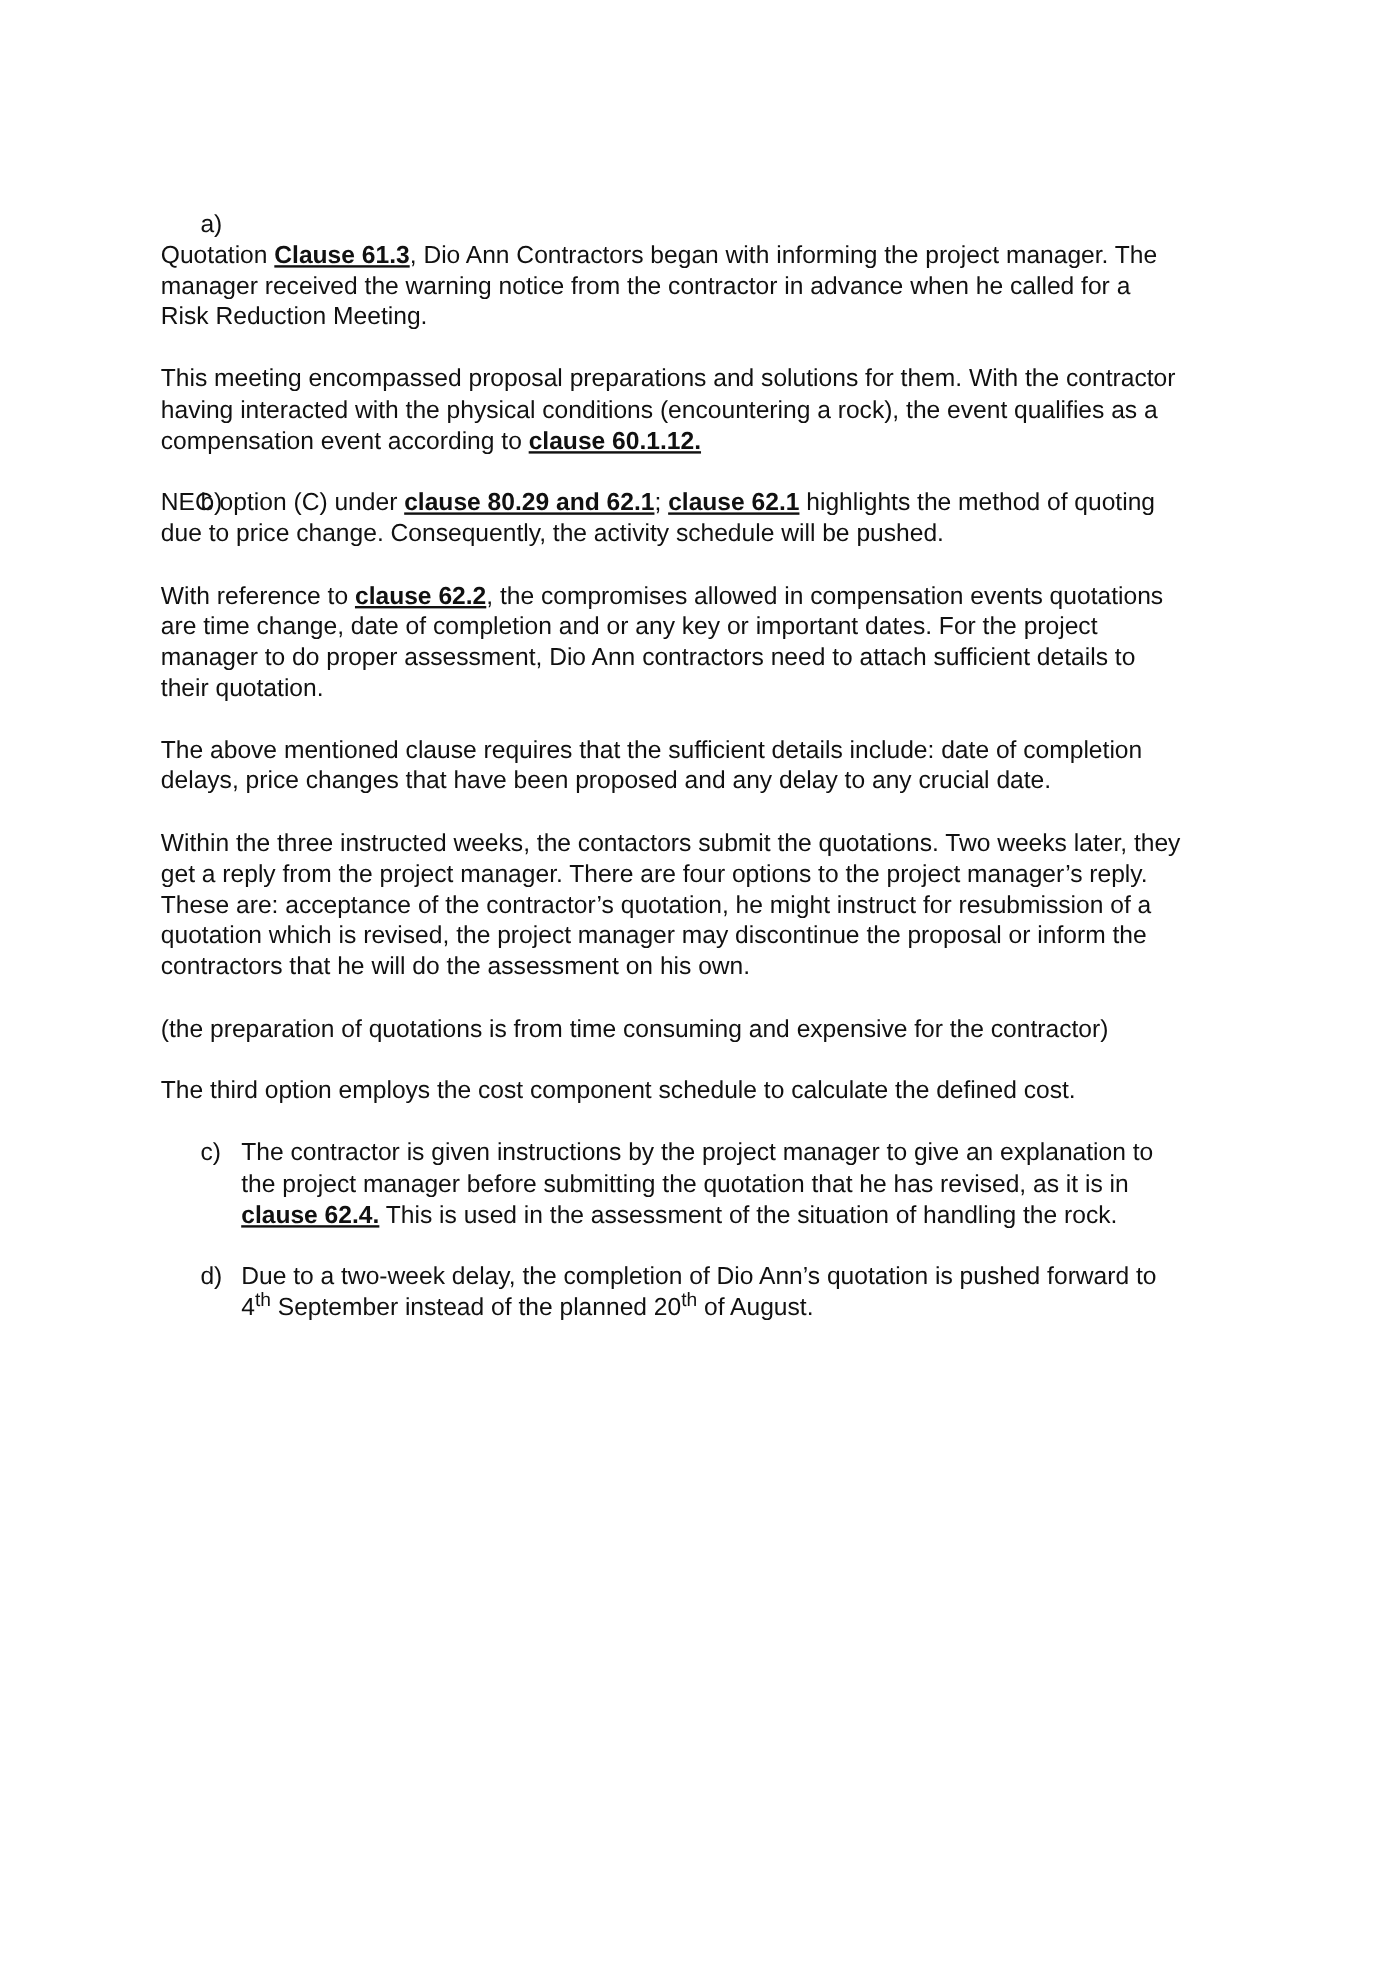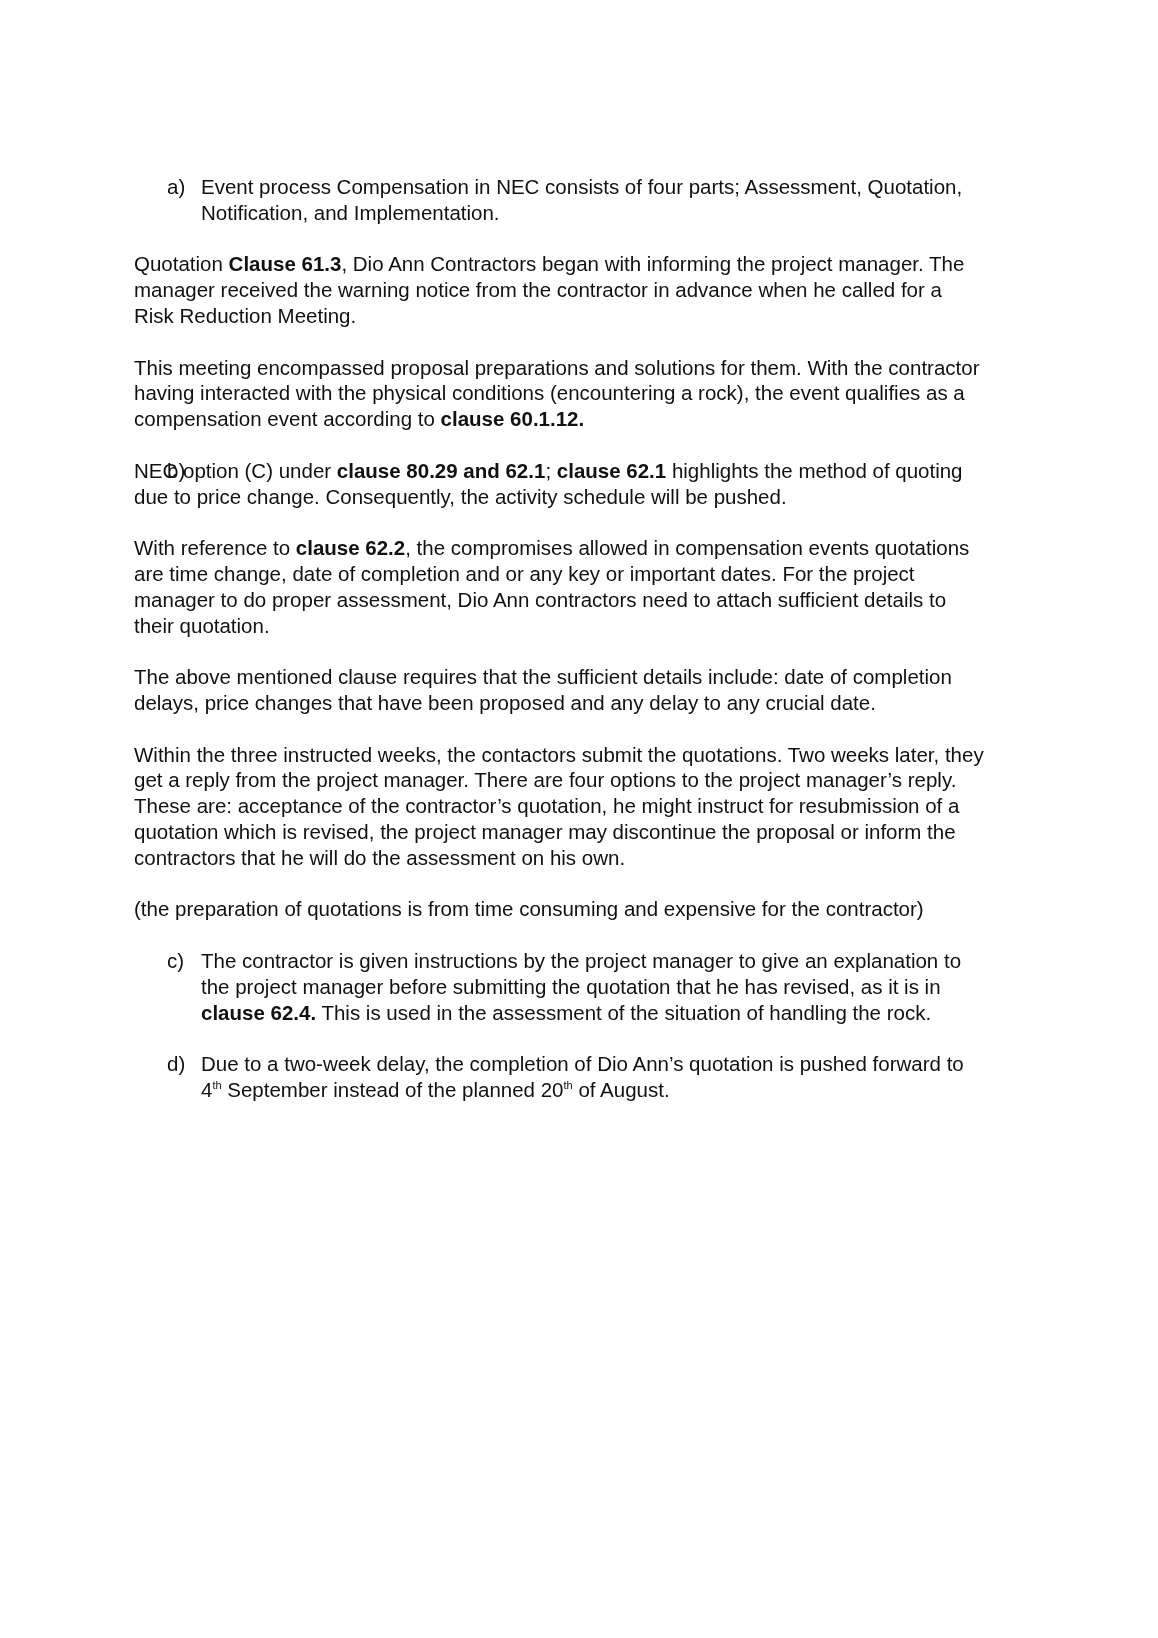--- a/index.html
+++ b/index.html
@@ -5,32 +5,31 @@
   html, body { margin: 0; padding: 0; background: #ffffff; }
   body { width: 1158px; height: 1638px; position: relative; overflow: hidden; }
   .page {
     position: absolute; left: 134px; top: 174px; width: 850px;
     font-family: "Liberation Sans", sans-serif;
     font-size: 20.5px; line-height: 25.8px; color: #111111;
   }
   .para { margin: 0 0 25.8px 0; }
   .li { position: relative; padding-left: 67px; margin: 0 0 25.8px 0; }
   .li .lbl { position: absolute; left: 33px; top: 0; }
-  .ref { font-weight: bold; }
-  sup { font-size: 11px; line-height: 0; vertical-align: 8px; }
+  .ref { font-weight: bold; text-decoration: underline; }
+  sup { font-size: 16px; line-height: 0; vertical-align: 8px; }
   .tail { text-decoration: underline; }
 </style>
 </head>
 <body>
 
 <div class="page">
 
   <div class="li">
     <span class="lbl">a)</span>
-    <span>Event process Compensation in NEC consists of four parts; Assessment, Quotation, Notification, and Implementation.</span>
   </div>
 
   <p class="para"><span>Quotation </span><span class="ref">Clause 61.3</span><span>, Dio Ann Contractors began with informing the project manager. The manager received the warning notice from the contractor in advance when he called for a Risk Reduction Meeting.</span></p>
 
   <p class="para"><span>This meeting encompassed proposal preparations and solutions for them. With the contractor having interacted with the physical conditions (encountering a rock), the event qualifies as a compensation event according to </span><span class="ref">clause 60.1.12.</span></p>
 
 
   <div class="li">
     <span class="lbl">b)</span>
   </div>
@@ -38,20 +37,21 @@
   <p class="para"><span>NEC option (C) under </span><span class="ref">clause 80.29 and 62.1</span><span>; </span><span class="ref">clause 62.1</span><span> highlights the method of quoting due to price change. Consequently, the activity schedule will be pushed.</span></p>
 
   <p class="para"><span>With reference to </span><span class="ref">clause 62.2</span><span>, the compromises allowed in compensation events quotations are time change, date of completion and or any key or important dates. For the project manager to do proper assessment, Dio Ann contractors need to attach sufficient details to their quotation.</span></p>
 
   <p class="para">The above mentioned clause requires that the sufficient details include: date of completion delays, price changes that have been proposed and any delay to any crucial date.</p>
 
   <p class="para">Within the three instructed weeks, the contactors submit the quotations. Two weeks later, they get a reply from the project manager. There are four options to the project manager’s reply. These are: acceptance of the contractor’s quotation, he might instruct for resubmission of a quotation which is revised, the project manager may discontinue the proposal or inform the contractors that he will do the assessment on his own.</p>
 
   <p class="para">(the preparation of quotations is from time consuming and expensive for the contractor)</p>
 
+  <p class="para">The third option employs the cost component schedule to calculate the defined cost.</p>
 
   <div class="li">
     <span class="lbl">c)</span>
     <span>The contractor is given instructions by the project manager to give an explanation to the project manager before submitting the quotation that he has revised, as it is in </span><span class="ref">clause 62.4.</span><span> This is used in the assessment of the situation of handling the rock.</span><span class="tail"> </span>
   </div>
 
   <div class="li">
     <span class="lbl">d)</span>
     <span>Due to a two-week delay, the completion of Dio Ann’s quotation is pushed forward to 4</span><sup>th</sup><span> September instead of the planned 20</span><sup>th</sup><span> of August.</span>
   </div>

